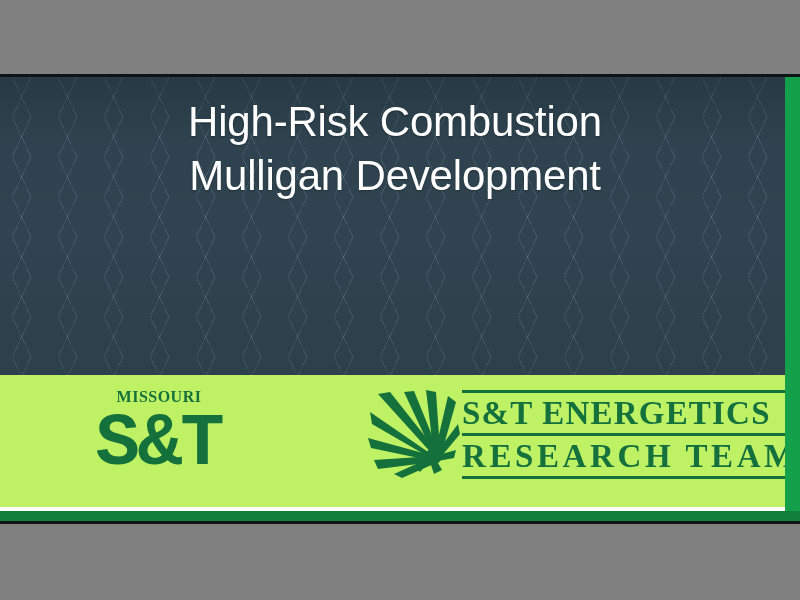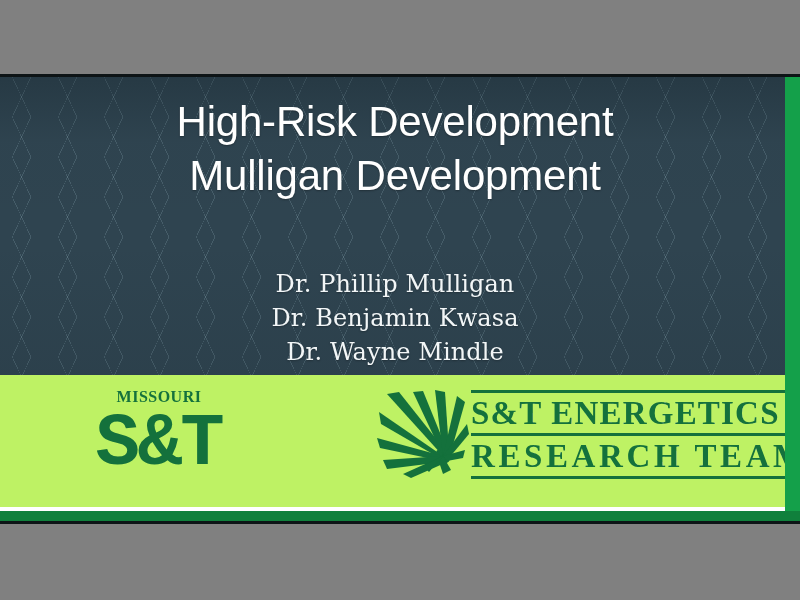--- a/index.html
+++ b/index.html
@@ -132,21 +132,21 @@
     font-weight: 700;
     font-size: 74px;
     letter-spacing: -2px;
     margin-top: 1px;
     white-space: nowrap;
   }
 
   
   #ert-logo {
     position: absolute;
-    left: 377px;
+    left: 368px;
     top: 12px;
     width: 400px;
     height: 94px;
     display: flex;
     align-items: center;
   }
   #ert-burst {
     width: 92px;
     height: 88px;
     flex: 0 0 92px;
@@ -212,29 +212,24 @@
 </head>
 <body>
 
 <div id="viewer">
 
   <div id="slide">
 
     <div id="slide-body">
 
       <div id="title-block">
-        <div class="title-line">High-Risk Development</div>
+        <div class="title-line">High-Risk Combustion</div>
         <div class="title-line">Mulligan Development</div>
       </div>
 
-      <div id="author-block">
-        <div class="author-line">Dr. Phillip Mulligan</div>
-        <div class="author-line">Dr. Benjamin Kwasa</div>
-        <div class="author-line">Dr. Wayne Mindle</div>
-      </div>
 
     </div>
 
     <div id="logo-band">
 
       <div id="mst-logo">
         <div id="mst-wordmark">Missouri</div>
         <div id="mst-initials">S&amp;T</div>
       </div>
 

